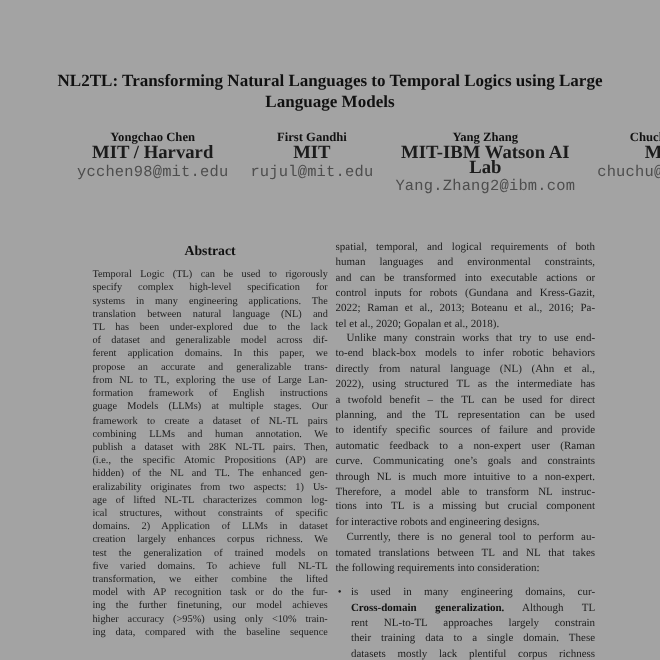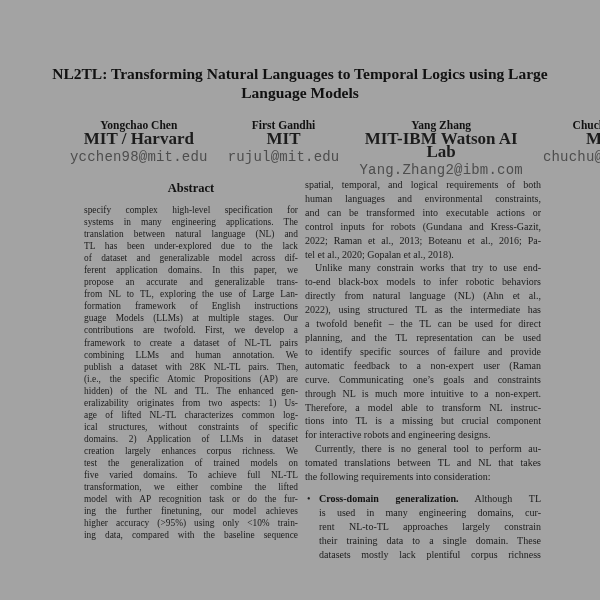--- a/index.html
+++ b/index.html
@@ -37,20 +37,21 @@
   .author .email {
     margin-top:4px;
     font-family:"Liberation Mono","DejaVu Sans Mono",monospace;
     font-size:14px;
     color:#4d4d4d;
     letter-spacing:0.2px;
   }
   
   .columns {
     display:flex;
+    margin-top:40px;
     padding-left:84px;
   }
   .col-left  { width:214px; margin-right:7px; }
   .col-right { width:236px; }
   .abstract-heading {
     margin-top:3px;
     margin-bottom:8px;
     text-align:center;
     font-weight:bold;
     font-size:12.5px;
@@ -106,31 +107,31 @@
       <div class="affil">MIT</div>
       <div class="email">chuchu@mit.edu</div>
     </div>
   </div>
 
   <div class="columns">
     <div class="col-left">
       <div class="abstract-heading">Abstract</div>
       <div>
           <div class="para">
+            <div class="ln j">Temporal Logic (TL) can be used to rigorously</div>
             <div class="ln j">specify complex high-level specification for</div>
             <div class="ln j">systems in many engineering applications. The</div>
             <div class="ln j">translation between natural language (NL) and</div>
             <div class="ln j">TL has been under-explored due to the lack</div>
             <div class="ln j">of dataset and generalizable model across dif-</div>
             <div class="ln j">ferent application domains. In this paper, we</div>
             <div class="ln j">propose an accurate and generalizable trans-</div>
             <div class="ln j">from NL to TL, exploring the use of Large Lan-</div>
             <div class="ln j">formation framework of English instructions</div>
             <div class="ln j">guage Models (LLMs) at multiple stages. Our</div>
-            <div class="ln j">contributions are twofold. First, we develop a</div>
             <div class="ln j">framework to create a dataset of NL-TL pairs</div>
             <div class="ln j">combining LLMs and human annotation. We</div>
             <div class="ln j">publish a dataset with 28K NL-TL pairs. Then,</div>
             <div class="ln j">(i.e., the specific Atomic Propositions (AP) are</div>
             <div class="ln j">hidden) of the NL and TL. The enhanced gen-</div>
             <div class="ln j">eralizability originates from two aspects: 1) Us-</div>
             <div class="ln j">age of lifted NL-TL characterizes common log-</div>
             <div class="ln j">ical structures, without constraints of specific</div>
             <div class="ln j">domains. 2) Application of LLMs in dataset</div>
             <div class="ln j">creation largely enhances corpus richness. We</div>
@@ -169,22 +170,22 @@
             <div class="ln j">tions into TL is a missing but crucial component</div>
             <div class="ln">for interactive robots and engineering designs.</div>
           </div>
           <div class="para">
             <div class="ln j ind">Currently, there is no general tool to perform au-</div>
             <div class="ln j">tomated translations between TL and NL that takes</div>
             <div class="ln">the following requirements into consideration:</div>
           </div>
           <div class="para bullet">
             <span class="glyph">•</span>
+            <div class="ln j">is used in many engineering domains, cur-</div>
             <div class="ln j"><b>Cross-domain generalization.</b><span> Although TL</span></div>
-            <div class="ln j">is used in many engineering domains, cur-</div>
             <div class="ln j">rent NL-to-TL approaches largely constrain</div>
             <div class="ln j">their training data to a single domain. These</div>
             <div class="ln j">datasets mostly lack plentiful corpus richness</div>
           </div>
         </div>
     </div>
   </div>
 
 </div>
 

